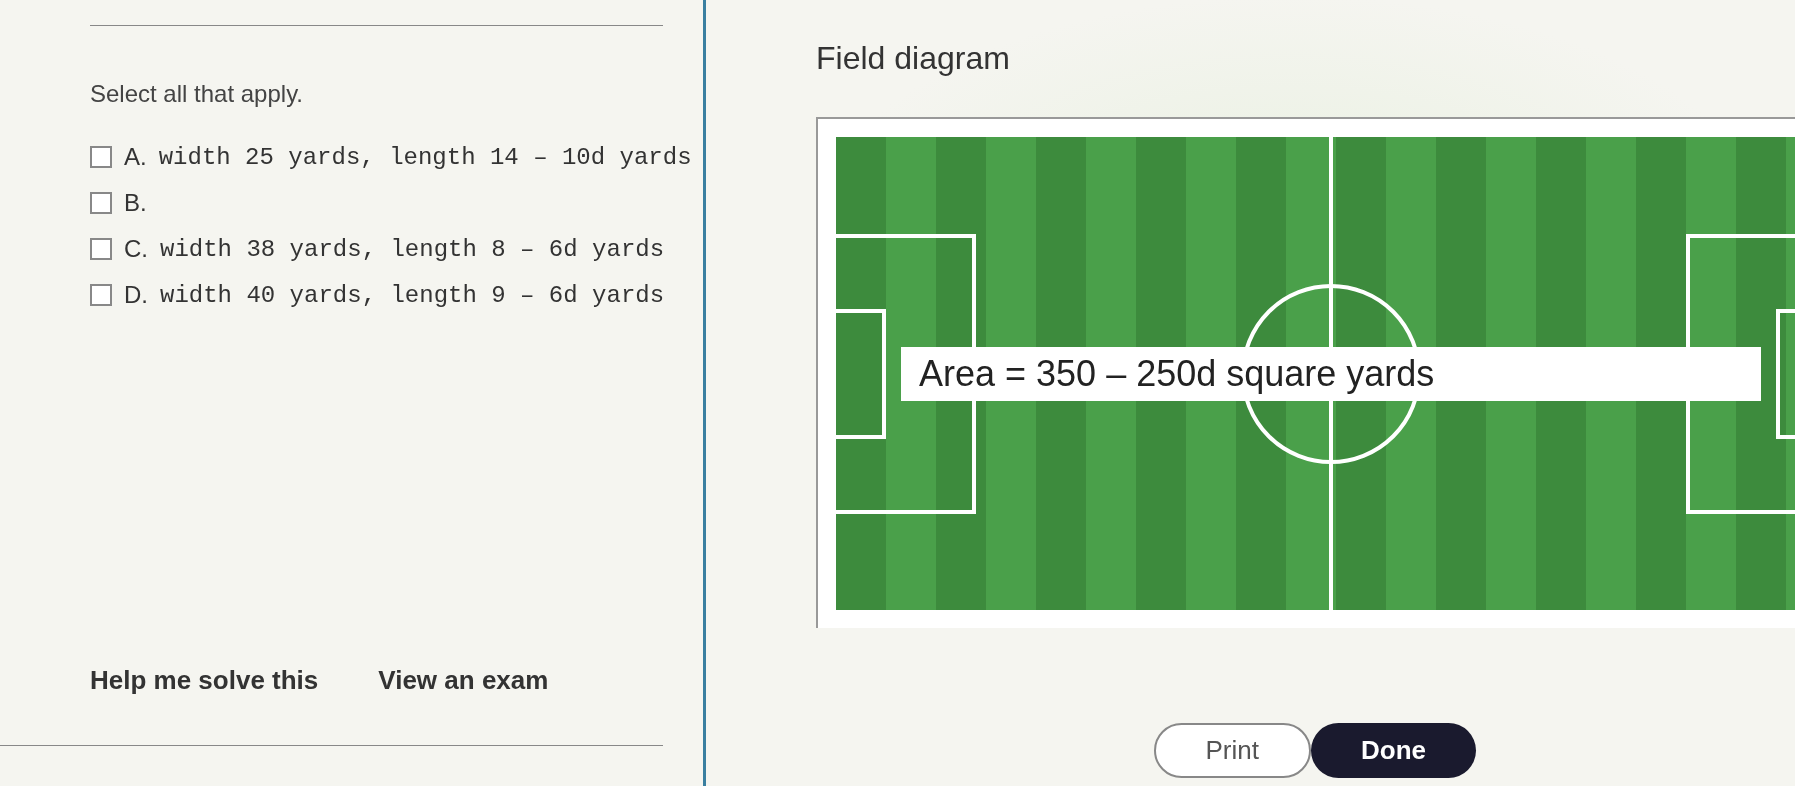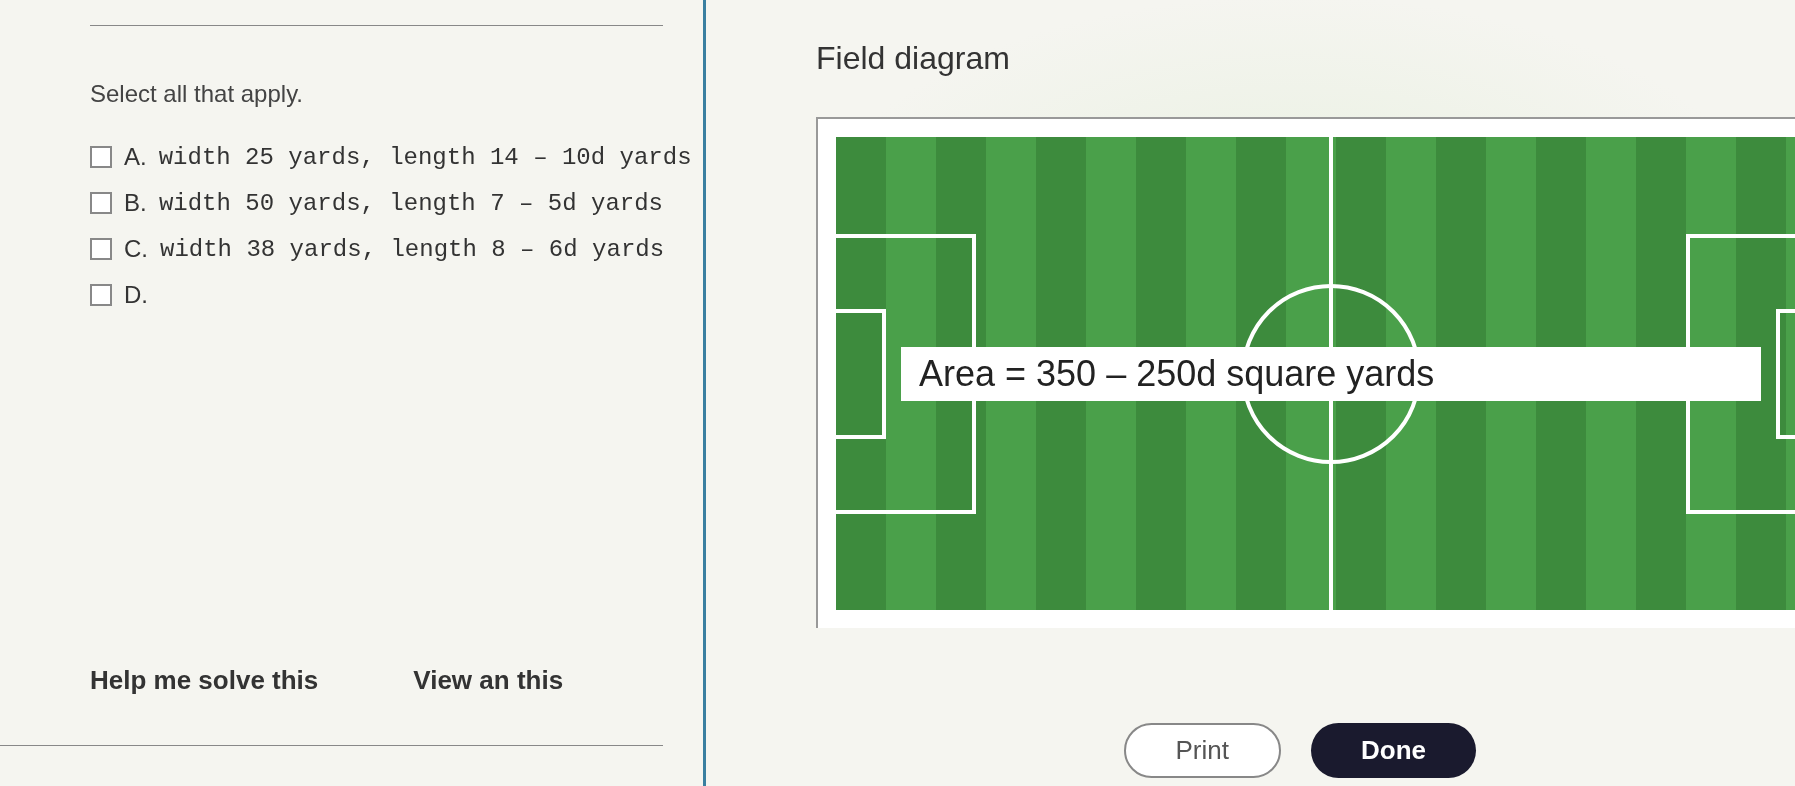--- a/index.html
+++ b/index.html
@@ -67,21 +67,21 @@
       font-size: 24px;
       color: #333;
       white-space: nowrap;
       font-family: Liberation Mono, monospace;
     }
     .bottom-links {
       position: absolute;
       bottom: 90px;
       left: 90px;
       display: flex;
-      gap: 95px;
+      gap: 60px;
       font-size: 26px;
       font-weight: bold;
       color: #333;
     }
     .bottom-links span {
       cursor: pointer;
     }
     .hr-bottom {
       position: absolute;
       bottom: 40px;
@@ -196,21 +196,20 @@
       white-space: nowrap;
       z-index: 10;
       width: 860px;
       text-align: left;
     }
     .bottom-buttons {
       position: absolute;
       bottom: 8px;
       right: 400px;
       display: flex;
-      gap: 30px;
       align-items: center;
     }
     .print-button {
       background: #fff;
       border: 2px solid #888;
       border-radius: 30px;
       padding: 10px 50px;
       font-size: 26px;
       color: #555;
       cursor: pointer;
@@ -237,36 +236,36 @@
 
     <div class="options">
       <div class="option-row">
         <div class="checkbox"></div>
         <span class="option-letter">A.</span>
         <span class="option-text">width 25 yards, length 14 – 10d yards</span>
       </div>
       <div class="option-row">
         <div class="checkbox"></div>
         <span class="option-letter">B.</span>
-        <span class="option-text">width 50 yards, length 7 – 5d yards</span>
       </div>
       <div class="option-row">
         <div class="checkbox"></div>
         <span class="option-letter">C.</span>
         <span class="option-text">width 38 yards, length 8 – 6d yards</span>
       </div>
       <div class="option-row">
         <div class="checkbox"></div>
         <span class="option-letter">D.</span>
+        <span class="option-text">width 40 yards, length 9 – 6d yards</span>
       </div>
     </div>
 
     <div class="bottom-links">
       <span>Help me solve this</span>
-      <span>View an this</span>
+      <span>View an exam</span>
     </div>
     <div class="hr-bottom"></div>
   </div>
 
   <div class="right-panel">
     <div class="diagram-title">Field diagram</div>
 
     <div class="field-container">
       <div class="field">
         <div class="center-line"></div>

